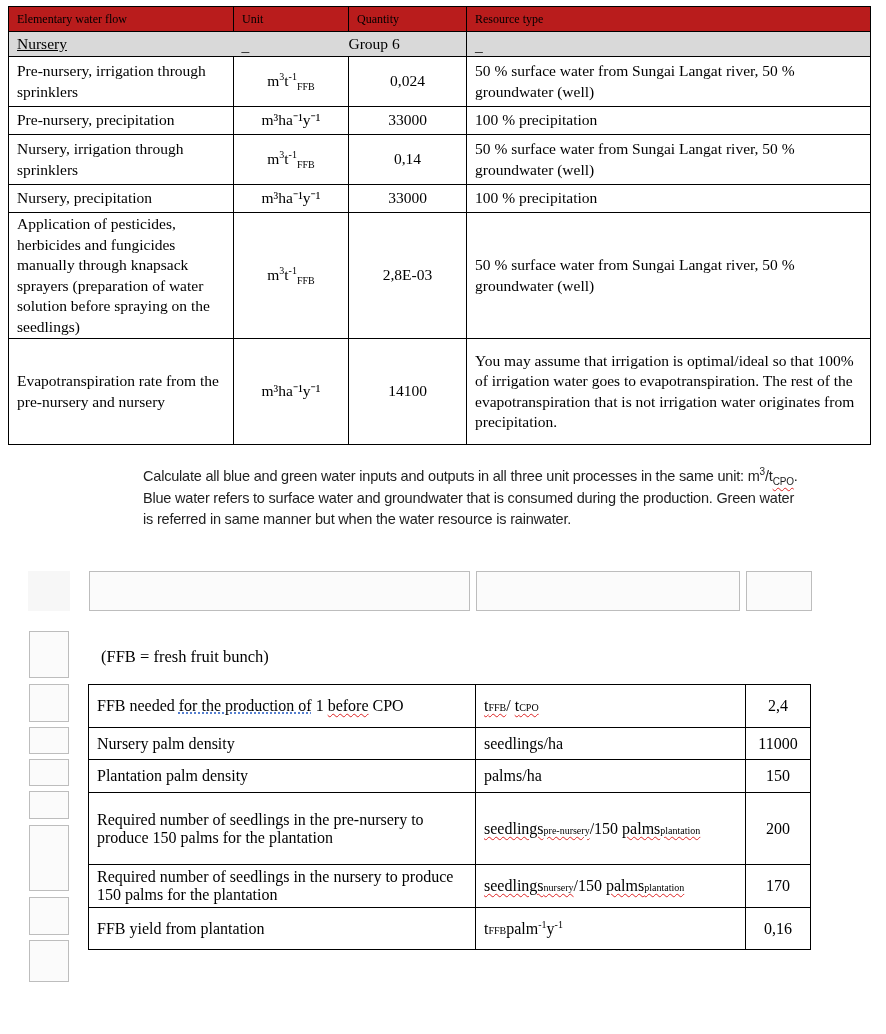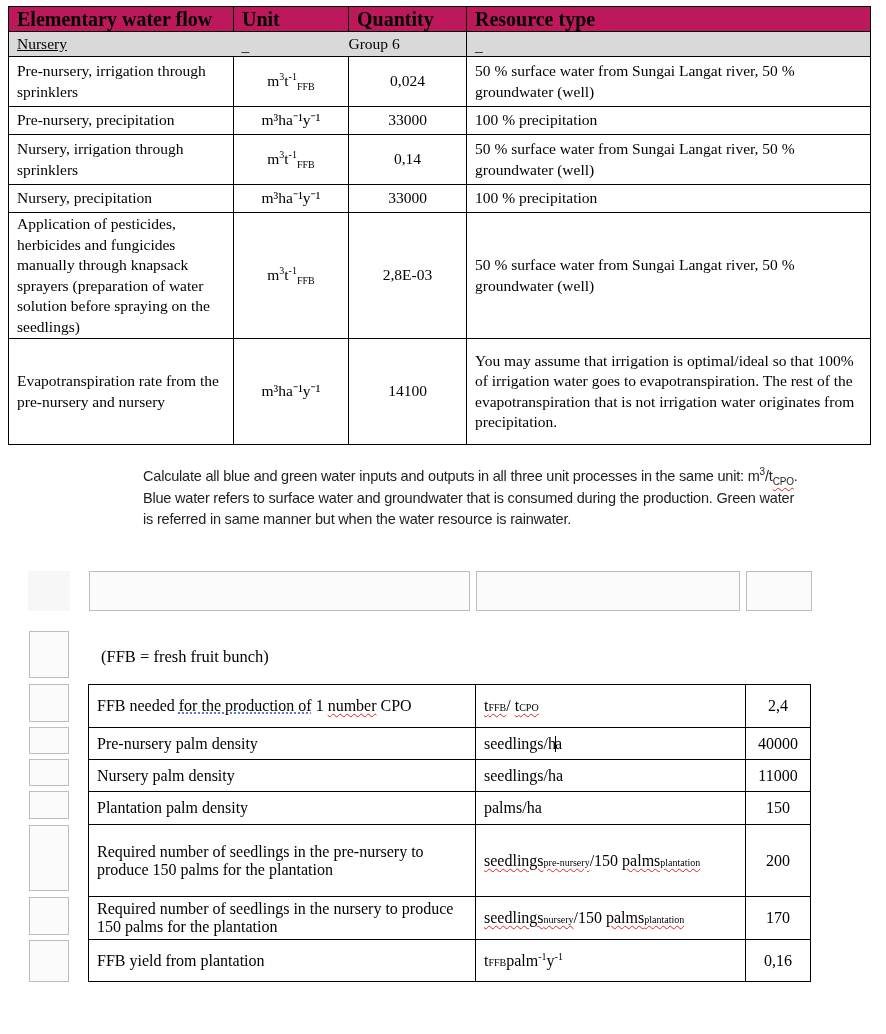--- a/index.html
+++ b/index.html
@@ -1,20 +1,20 @@
 <!DOCTYPE html>
 <html><head>
 <meta charset="utf-8">
 <style>
   html, body { margin:0; padding:0; background:#ffffff; }
   body { width:886px; height:1034px; position:relative; overflow:hidden; font-family:"Liberation Serif", serif; color:#000; }
   table { border-collapse:collapse; }
   #flow-table { position:absolute; left:8px; top:6px; width:863px; font-size:15.5px; line-height:20.5px; }
   #flow-table td, #flow-table th { border:1px solid #000; padding:0 8px; vertical-align:middle; }
-  #flow-table th { background:#be185d; font-weight:bold; text-align:left; height:24px; font-size:20px; }
+  #flow-table th { background:#b91c1c; font-weight:normal; text-align:left; height:24px; font-size:12px; }
   #flow-table th.c { text-align:left; }
   #flow-table tr.grp td { background:#d9d9d9; height:24px; border-top:none; }
   #flow-table tr.grp td.nb { border-left:none; border-right:none; }
   #flow-table td.c { text-align:center; }
   .ul { text-decoration:underline; }
   .blue-ul { text-decoration-color:#2b5fc4; text-underline-offset:2px; }
   .red-wavy { text-decoration:underline wavy #d22; text-decoration-thickness:1px; text-underline-offset:2px; }
   .dotted-ul { text-decoration:underline dotted #2b5fc4; text-underline-offset:2px; }
   sup, sub { font-size:10px; line-height:0; }
   .instr { position:absolute; left:143px; top:466px; width:660px; font-family:"Liberation Sans", sans-serif; font-size:14.5px; line-height:21.5px; color:#222; letter-spacing:-0.2px; }
@@ -115,28 +115,23 @@
 <div class="ffb-note">(FFB = fresh fruit bunch)</div>
 
 <table id="param-table">
   <colgroup>
       <col style="width:387px">
       <col style="width:270px">
       <col>
     </colgroup>
   <tbody>
       <tr style="height:43px">
-    <td><span>FFB needed </span><span class="dotted-ul">for the production of</span><span> 1 </span><span class="red-wavy">number</span><span> CPO</span></td>
+    <td><span>FFB needed </span><span class="dotted-ul">for the production of</span><span> 1 </span><span class="red-wavy">before</span><span> CPO</span></td>
     <td><span class="red-wavy"><span>t</span><span class="small">FFB</span></span><span>/ </span><span class="red-wavy"><span>t</span><span class="small">CPO</span></span></td>
     <td class="val">2,4</td>
-  </tr>
-  <tr style="height:32px">
-    <td>Pre-nursery palm density</td>
-    <td><span>seedlings/h</span><span class="cursor"></span><span>a</span></td>
-    <td class="val">40000</td>
   </tr>
   <tr style="height:32px">
     <td>Nursery palm density</td>
     <td>seedlings/ha</td>
     <td class="val">11000</td>
   </tr>
   <tr style="height:33px">
     <td>Plantation palm density</td>
     <td>palms/ha</td>
     <td class="val">150</td>

